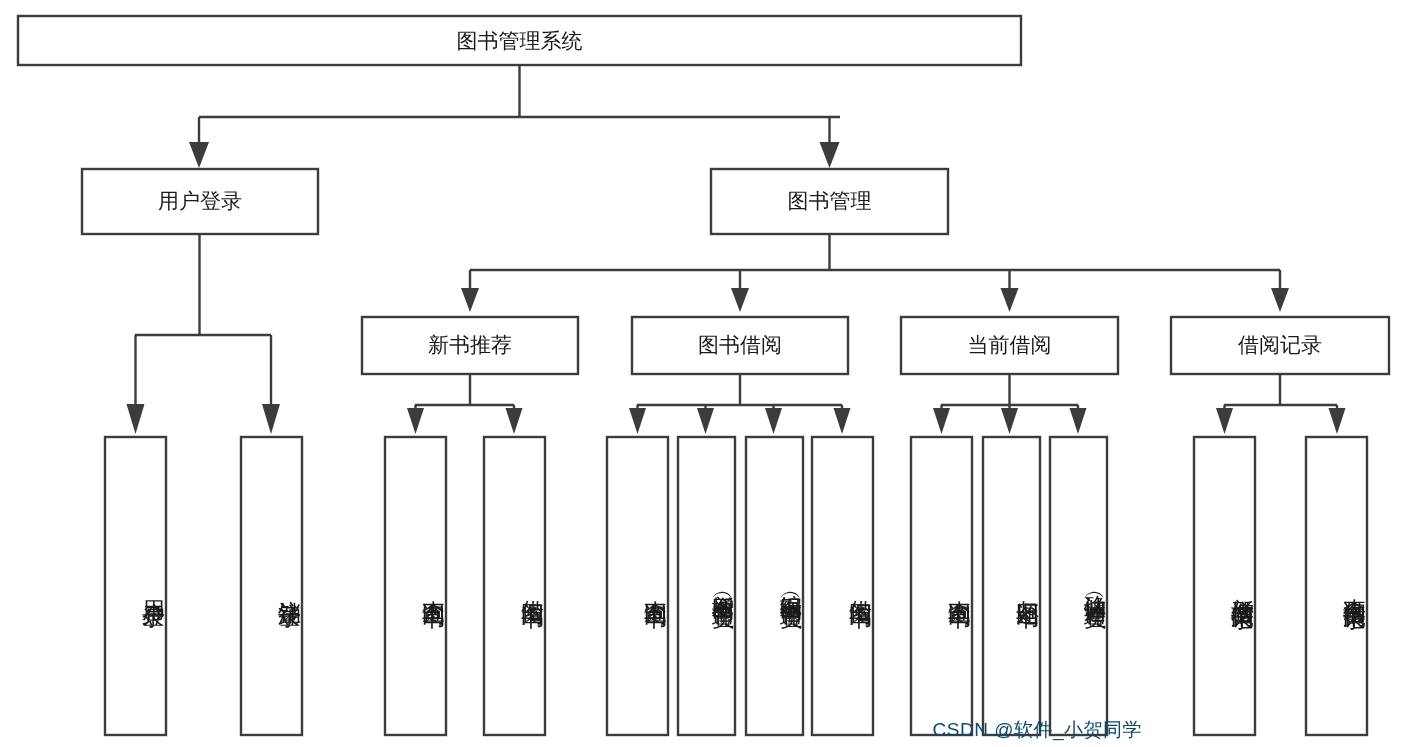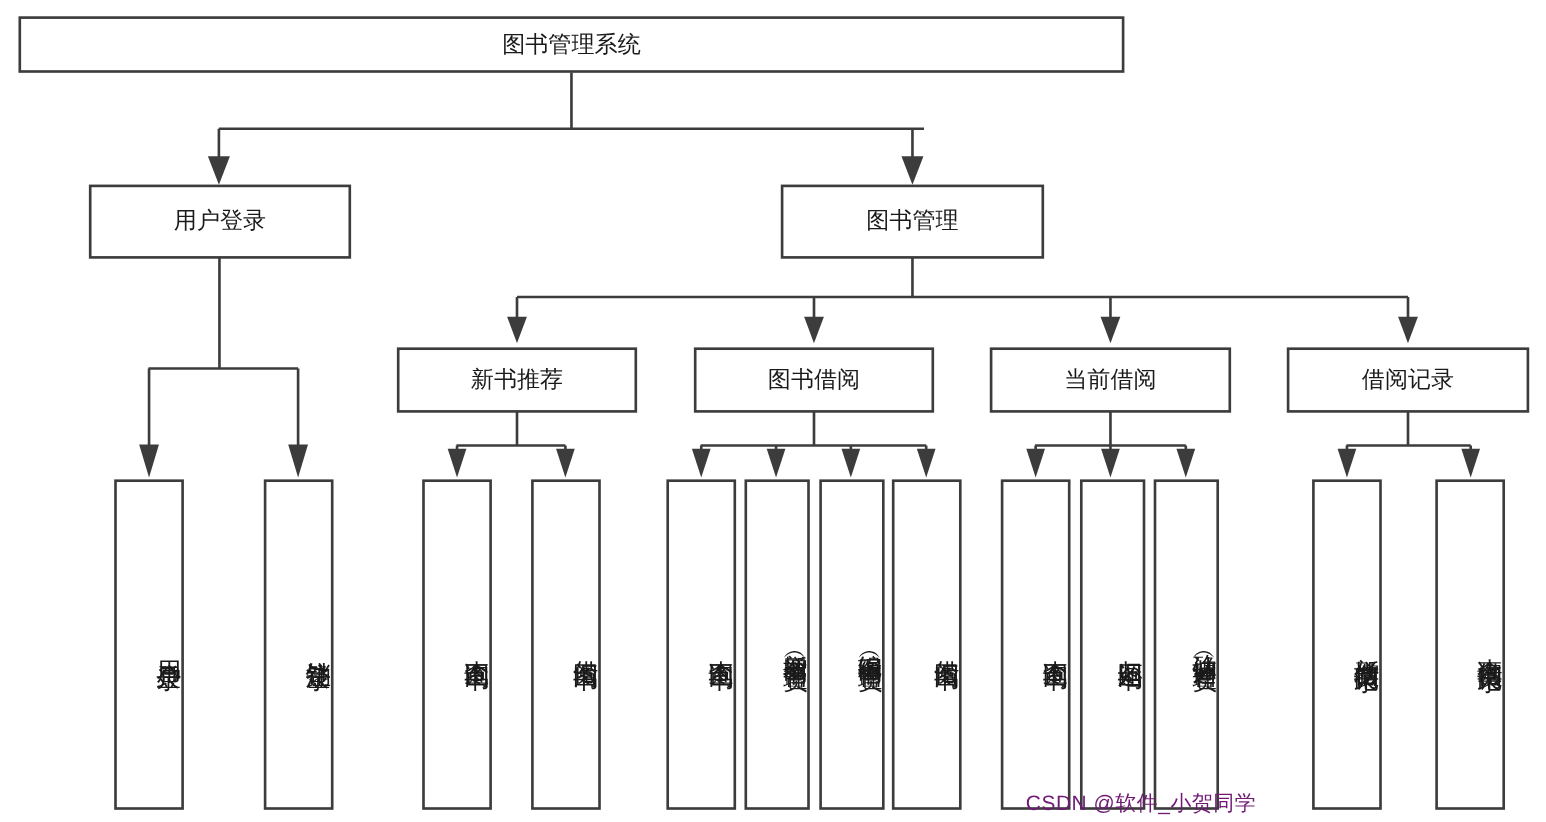--- a/index.html
+++ b/index.html
@@ -59,21 +59,21 @@
     white-space: nowrap;
     text-align: center;
     pointer-events: none;
   }
   .watermark {
     position: absolute;
     right: 8px;
     bottom: 4px;
     font-family: "Liberation Sans", "DejaVu Sans", sans-serif;
     font-size: 19px;
-    color: #701a75;
+    color: #0c4a6e;
     letter-spacing: 0.5px;
     white-space: nowrap;
   }
 </style>
 </head>
 <body>
 
 <div id="diagram-root">
 
   <svg class="tree-canvas" viewBox="0 0 1405 747">

